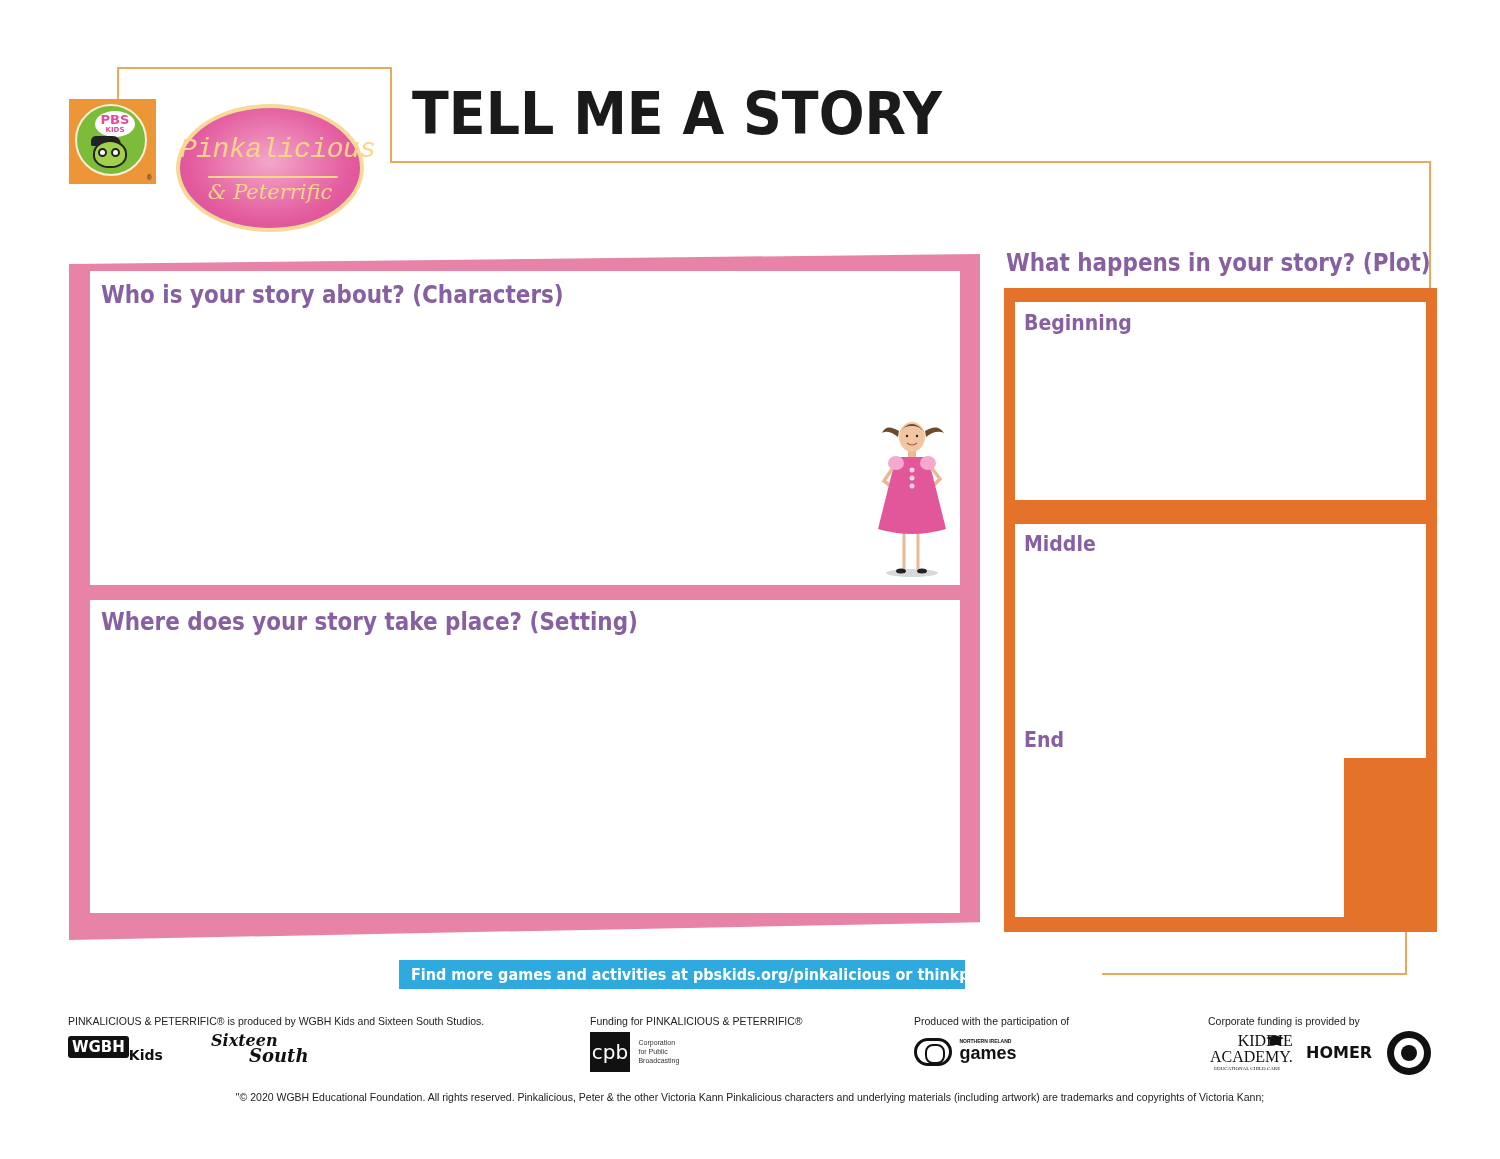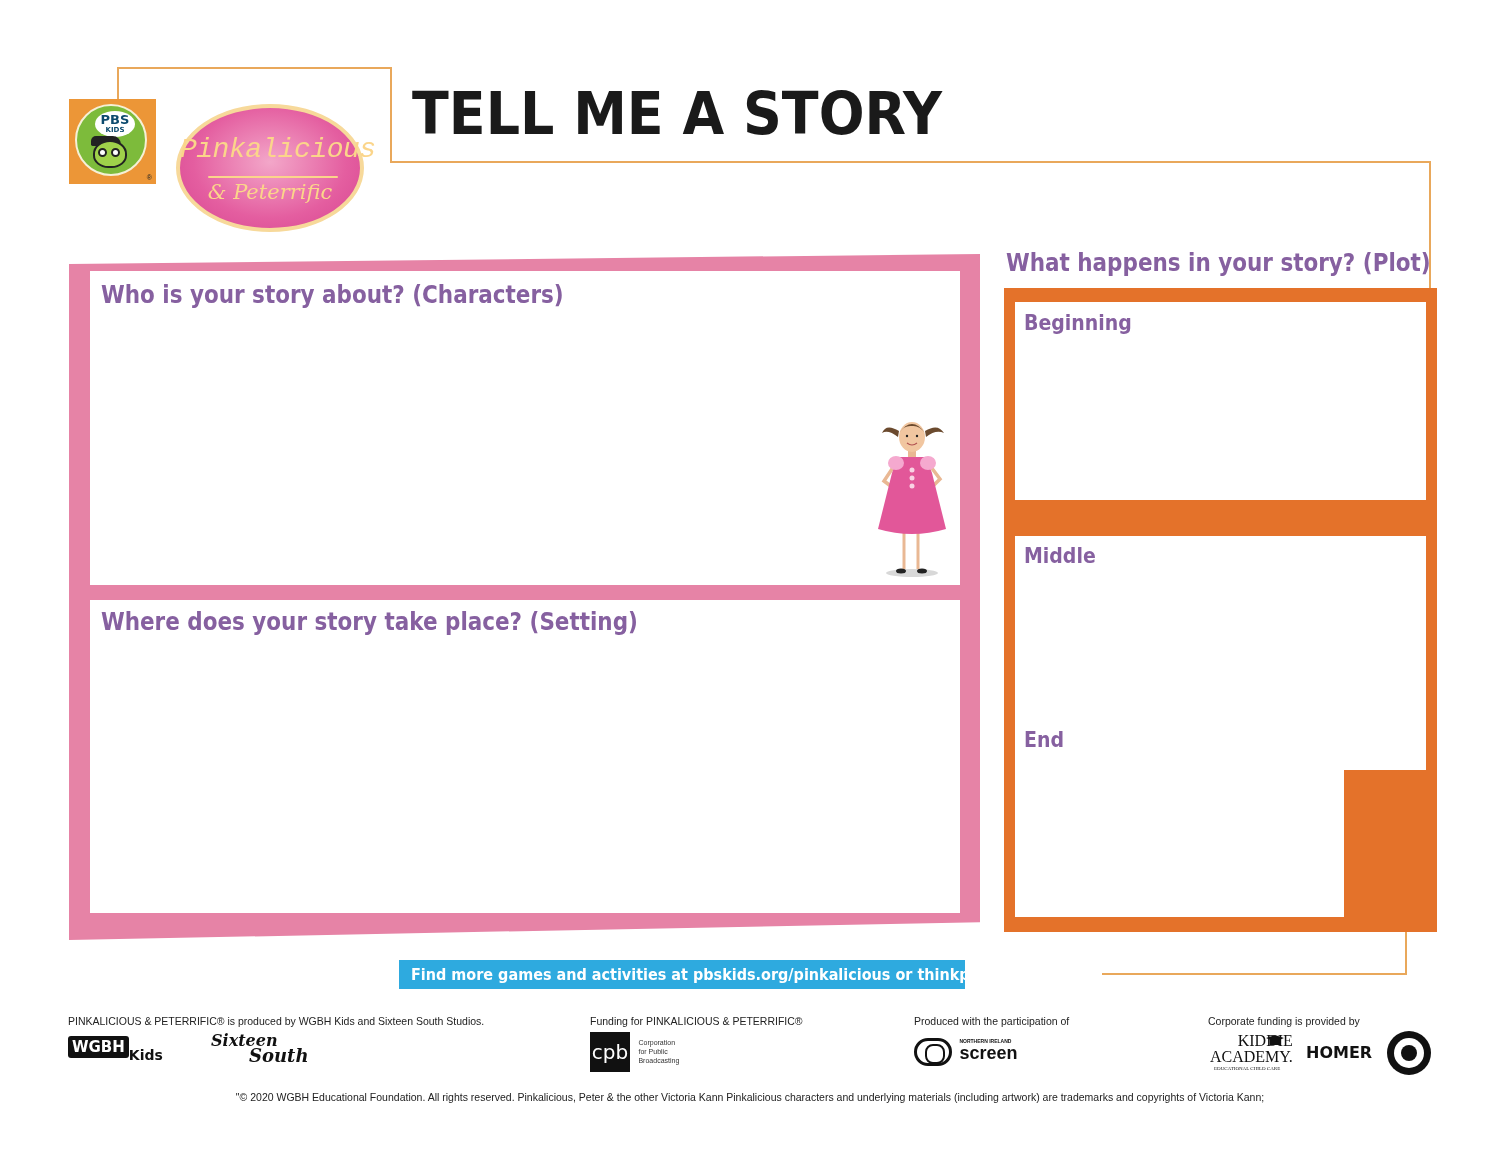--- a/index.html
+++ b/index.html
@@ -5,21 +5,21 @@
   html, body { margin: 0; padding: 0; background: #ffffff; }
   body { width: 1500px; height: 1159px; position: relative; overflow: hidden; font-family: "Liberation Sans", sans-serif; }
   .abs { position: absolute; }
 
   
   .line { position: absolute; background: #e9a85b; }
 
   
   .pbs-square { left: 69px; top: 99px; width: 87px; height: 85px; background: #ec9637; }
   .pbs-circle { position: absolute; left: 6px; top: 5px; width: 72px; height: 72px; border-radius: 50%; background: #7dbb3b; border: 2px solid #f6f0d6; box-sizing: border-box; }
-  .pbs-bubble { position: absolute; left: 18px; top: 5px; width: 40px; height: 26px; border-radius: 50%; background: #fff; text-align: center; font-family: "DejaVu Sans", sans-serif; font-weight: bold; font-size: 13px; line-height: 13px; color: #0c4a6e; padding-top: 2px; box-sizing: border-box; }
+  .pbs-bubble { position: absolute; left: 18px; top: 5px; width: 40px; height: 26px; border-radius: 50%; background: #fff; text-align: center; font-family: "DejaVu Sans", sans-serif; font-weight: bold; font-size: 13px; line-height: 13px; color: #ec4899; padding-top: 2px; box-sizing: border-box; }
   .pbs-bubble small { display: block; font-size: 7px; line-height: 8px; }
   .pbs-face { position: absolute; left: 16px; top: 34px; width: 34px; height: 28px; border-radius: 50% 50% 45% 45%; background: #9fd14a; border: 2px solid #222; box-sizing: border-box; }
   .pbs-hair { position: absolute; left: 14px; top: 30px; width: 30px; height: 10px; background: #222; border-radius: 6px 10px 2px 2px; }
   .pbs-eye { position: absolute; width: 9px; height: 9px; border-radius: 50%; background: #fff; border: 2px solid #222; box-sizing: border-box; }
   .pbs-reg { position: absolute; right: 4px; bottom: 3px; font-size: 7px; color: #222; }
 
   .pink-logo { left: 176px; top: 104px; width: 188px; height: 128px; border-radius: 50%; background: radial-gradient(ellipse at 50% 45%, #f3a7c9 0%, #e45ea0 60%, #d6448f 100%); border: 4px solid #f7d99a; box-sizing: border-box; text-align: center; }
   .pink-logo .l1 { position: absolute; left: 0; right: 0; top: 26px; font-family: Liberation Mono, monospace; font-style: italic; font-size: 28px; color: #fbd58a; letter-spacing: -0.5px; }
   .pink-logo .swoosh { position: absolute; left: 28px; right: 22px; top: 68px; height: 2px; background: #fbd58a; border-radius: 2px; }
   .pink-logo .l2 { position: absolute; left: 0; right: 0; top: 72px; font-family: "DejaVu Serif", serif; font-style: italic; font-size: 21px; color: #fbd58a; }
@@ -110,21 +110,21 @@
   <circle cx="33" cy="23" r="1.2" fill="#222"></circle>
   <circle cx="43" cy="23" r="1.2" fill="#222"></circle>
   <path d="M33 30 Q38 34 43 30" stroke="#b05050" stroke-width="1.2" fill="none"></path>
 </svg>
 
 <div class="heading" style="left:1006px; top:248px; font-size:25px;">What happens in your story? (Plot)</div>
 <div class="abs orange-frame"></div>
 <div class="panel-white" style="left:1015px; top:302px; width:411px; height:198px;">
   <div class="heading" style="left:9px; top:8px; font-size:22px;">Beginning</div>
 </div>
-<div class="panel-white" style="left:1015px; top:536px; width:411px; height:234px;text-align:right;">
+<div class="panel-white" style="left:1015px; top:524px; width:411px; height:234px;text-align:right;">
   <div class="heading" style="left:9px; top:7px; font-size:22px;">Middle</div>
 </div>
 <div class="panel-white" style="left:1015px; top:720px; width:329px; height:197px;">
   <div class="heading" style="left:9px; top:7px; font-size:22px;">End</div>
 </div>
 
 <div class="abs banner">
   <span>Find more games and activities at pbskids.org/pinkalicious or thinkpinkalicious.com</span>
 </div>
 
@@ -145,21 +145,21 @@
     <span>for Public</span><br>
     <span>Broadcasting</span>
   </span>
 </div>
 
 <div class="credit" style="left:914px; top:1015px;">Produced with the participation of</div>
 <div class="logo-text" style="left:914px; top:1038px;">
   <span style="display:inline-block; width:38px; height:28px; border:3px solid #111; border-radius:14px; box-sizing:border-box; vertical-align:top; position:relative;"><span style="position:absolute; left:8px; top:3px; width:16px; height:16px; border:2px solid #111; border-radius:8px;"></span></span>
   <span style="display:inline-block; vertical-align:top; margin-left:3px;">
     <span style="display:block; font-size:5px; font-weight:bold; font-family:'Liberation Sans',sans-serif;">NORTHERN IRELAND</span>
-    <span style="display:block; font-size:18px; font-weight:bold; line-height:18px; font-family:'Liberation Sans',sans-serif;">screen</span>
+    <span style="display:block; font-size:18px; font-weight:bold; line-height:18px; font-family:'Liberation Sans',sans-serif;">games</span>
   </span>
 </div>
 
 <div class="credit" style="left:1208px; top:1015px;">Corporate funding is provided by</div>
 <div class="logo-text" style="left:1210px; top:1033px; font-family:'Liberation Serif',serif; line-height:16px;">
   <div style="font-size:16px;text-align:right;">KIDDIE</div>
   <div style="font-size:16px;">ACADEMY.</div>
   <div style="font-size:5px; line-height:7px; padding-left:4px;">EDUCATIONAL CHILD CARE</div>
 </div>
 <span style="position:absolute; left:1266px; top:1035px; width:18px; height:10px; background:#111; clip-path:polygon(0 30%, 50% 0, 100% 30%, 80% 45%, 80% 100%, 20% 100%, 20% 45%);"></span>

